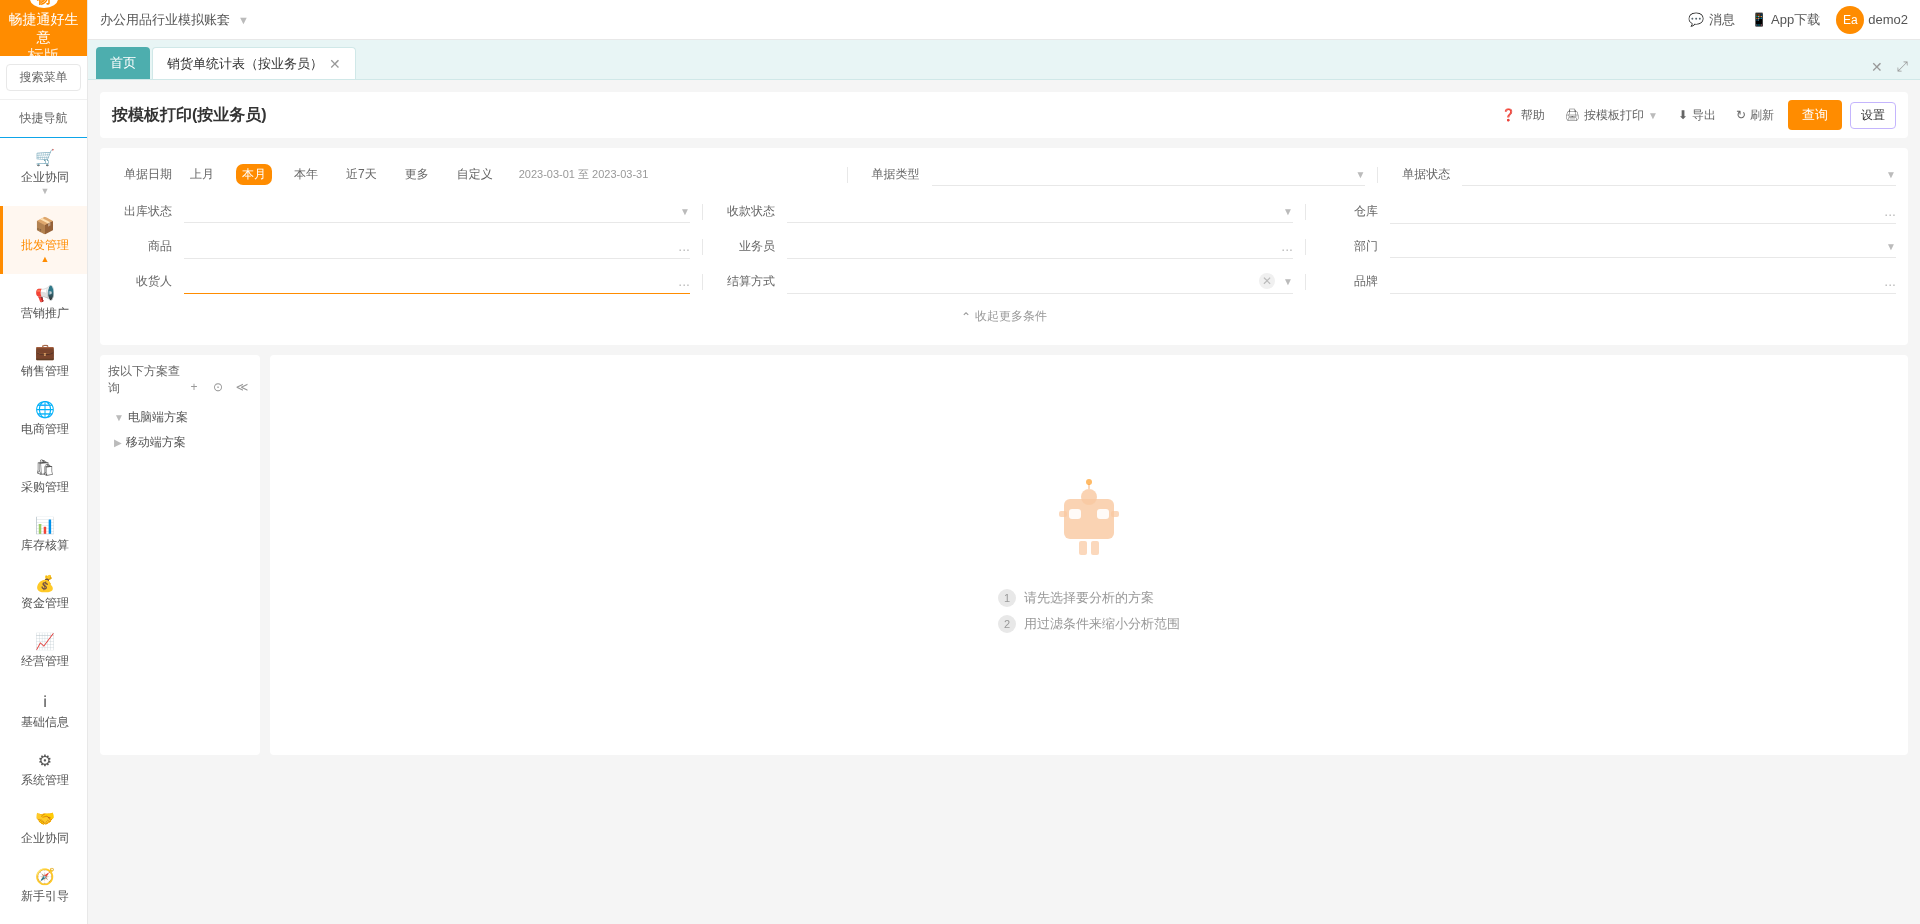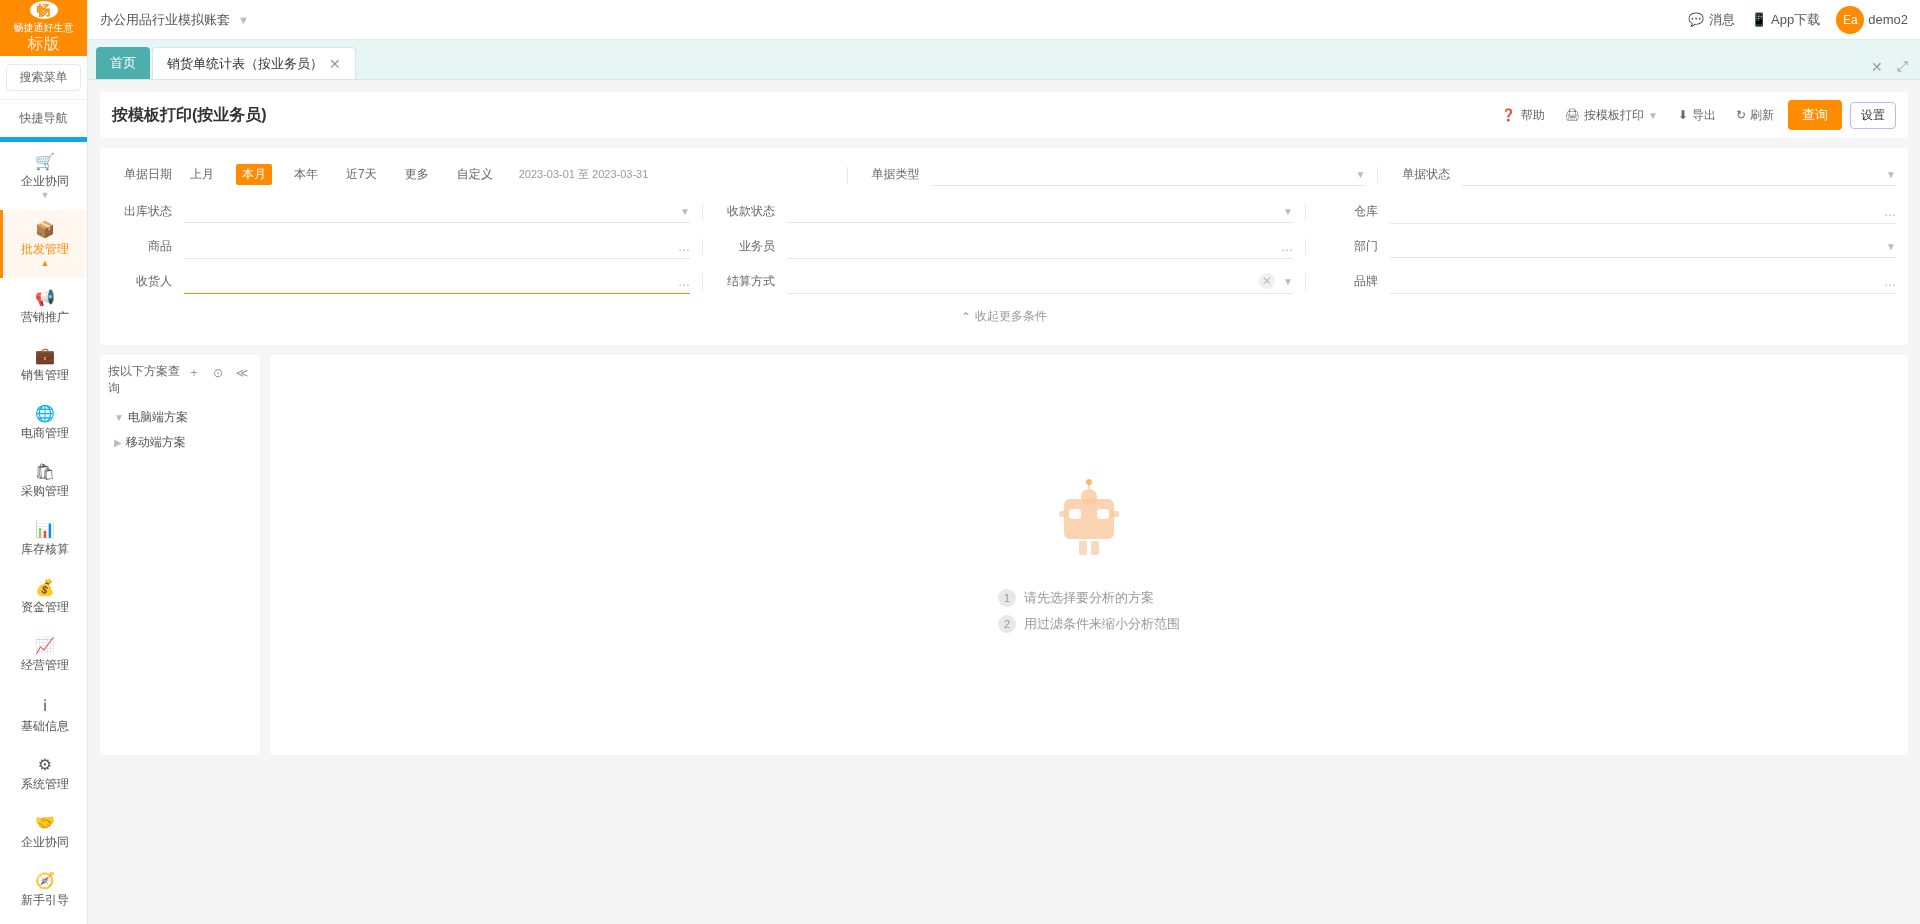--- a/index.html
+++ b/index.html
@@ -5,21 +5,21 @@
     * { margin: 0; padding: 0; box-sizing: border-box; }
     body { font-family: 'Microsoft YaHei', Arial, sans-serif; font-size: 13px; background: #f5f5f5; display: flex; height: 924px; overflow: hidden; }
 
     
     .sidebar { width: 88px; background: #fff; display: flex; flex-direction: column; border-right: 1px solid #e8e8e8; flex-shrink: 0; }
     .sidebar-logo { height: 56px; background: #ff8c00; display: flex; align-items: center; justify-content: center; flex-direction: column; color: white; font-size: 11px; line-height: 1.3; text-align: center; padding: 4px; }
     .sidebar-logo .logo-icon { width: 28px; height: 28px; background: white; border-radius: 50%; display: flex; align-items: center; justify-content: center; margin-bottom: 2px; }
     .sidebar-logo .logo-icon span { color: #ff8c00; font-size: 14px; font-weight: bold; }
     .sidebar-search { padding: 8px 6px; border-bottom: 1px solid #f0f0f0; }
     .sidebar-search-btn { width: 100%; padding: 4px 0; background: none; border: 1px solid #e8e8e8; border-radius: 4px; font-size: 12px; color: #666; cursor: pointer; text-align: center; }
-    .sidebar-nav { padding: 4px 0; border-bottom: 5px solid #0ea5e9; }
+    .sidebar-nav { padding: 4px 0; border-bottom: 1px solid #0ea5e9; }
     .sidebar-nav-btn { width: 100%; padding: 6px 0; background: none; border: none; font-size: 12px; color: #666; cursor: pointer; text-align: center; }
     .sidebar-items { flex: 1; overflow-y: auto; }
     .sidebar-item { display: flex; flex-direction: column; align-items: center; padding: 10px 4px; cursor: pointer; color: #555; font-size: 12px; border-left: 3px solid transparent; }
     .sidebar-item.active { color: #ff8c00; border-left-color: #ff8c00; background: #fff7f0; }
     .sidebar-item .s-icon { font-size: 16px; margin-bottom: 2px; }
 
     
     .main { flex: 1; display: flex; flex-direction: column; overflow: hidden; }
 
     
@@ -50,29 +50,29 @@
     .filter-row { display: flex; align-items: center; margin-bottom: 10px; gap: 12px; }
     .filter-label { font-size: 12px; color: #666; flex-shrink: 0; width: 60px; text-align: right; }
     .filter-field { flex: 1; display: flex; align-items: center; gap: 4px; border-bottom: 1px solid #e8e8e8; padding: 4px 0; position: relative; }
     .filter-input { flex: 1; border: none; background: none; font-size: 12px; color: #333; outline: none; }
     .filter-dots { color: #bbb; font-size: 14px; cursor: pointer; margin-left: 4px; }
     .filter-x { color: #bbb; font-size: 12px; cursor: pointer; background: #f0f0f0; border-radius: 50%; width: 16px; height: 16px; display: flex; align-items: center; justify-content: center; }
     .filter-dropdown-arrow { color: #bbb; font-size: 10px; }
 
     .date-tabs { display: flex; gap: 16px; align-items: center; font-size: 12px; }
     .date-tab { padding: 2px 6px; cursor: pointer; color: #666; border-radius: 2px; }
-    .date-tab.active { background: #ff8c00; color: white; border-radius: 2px; }
+    .date-tab.active { background: #ff8c00; color: white; border-radius: 7px; }
     .date-range { font-size: 11px; color: #999; margin-left: 4px; }
 
     .collapse-btn { display: flex; align-items: center; justify-content: center; gap: 4px; font-size: 12px; color: #999; cursor: pointer; padding: 4px 12px; margin: 4px 0; }
 
     
     .layout-body { display: flex; gap: 10px; }
     .left-panel { width: 160px; background: white; border-radius: 4px; padding: 8px; flex-shrink: 0; }
-    .left-panel-header { display: flex; align-items: flex-start; justify-content: space-between; margin-bottom: 8px; font-size: 12px; color: #666; }
+    .left-panel-header { display: flex; align-items: flex-end; justify-content: space-between; margin-bottom: 8px; font-size: 12px; color: #666; }
     .left-panel-icons { display: flex; gap: 4px; }
     .left-panel-icon { width: 20px; height: 20px; border-radius: 3px; display: flex; align-items: center; justify-content: center; font-size: 12px; cursor: pointer; color: #999; }
     .tree-item { display: flex; align-items: center; gap: 4px; padding: 4px 6px; font-size: 12px; color: #555; cursor: pointer; border-radius: 3px; }
     .tree-item.active { color: #ff8c00; }
     .tree-arrow { font-size: 10px; color: #bbb; }
     .tree-dot { width: 6px; height: 6px; border-radius: 50%; background: #ff8c00; }
     .tree-child { padding-left: 16px; }
     .tree-child .tree-item { }
     .tree-sub-child { padding-left: 28px; }
 
@@ -93,21 +93,21 @@
     .tab-action-btn { color: #999; cursor: pointer; font-size: 14px; background: none; border: none; padding: 4px; }
   </style>
 </head>
 <body>
 
 <div class="sidebar">
   <div class="sidebar-logo">
     <div class="logo-icon">
       <span>畅</span>
     </div>
-    <span style="font-size:10px;">畅捷通好生意</span>
+    <span style="font-size:14px;">畅捷通好生意</span>
     <span style="font-size:16px;opacity:0.8;">标版</span>
   </div>
 
   <div class="sidebar-search">
     <button class="sidebar-search-btn">搜索菜单</button>
   </div>
   <div class="sidebar-nav">
     <button class="sidebar-nav-btn">快捷导航</button>
   </div>
 

